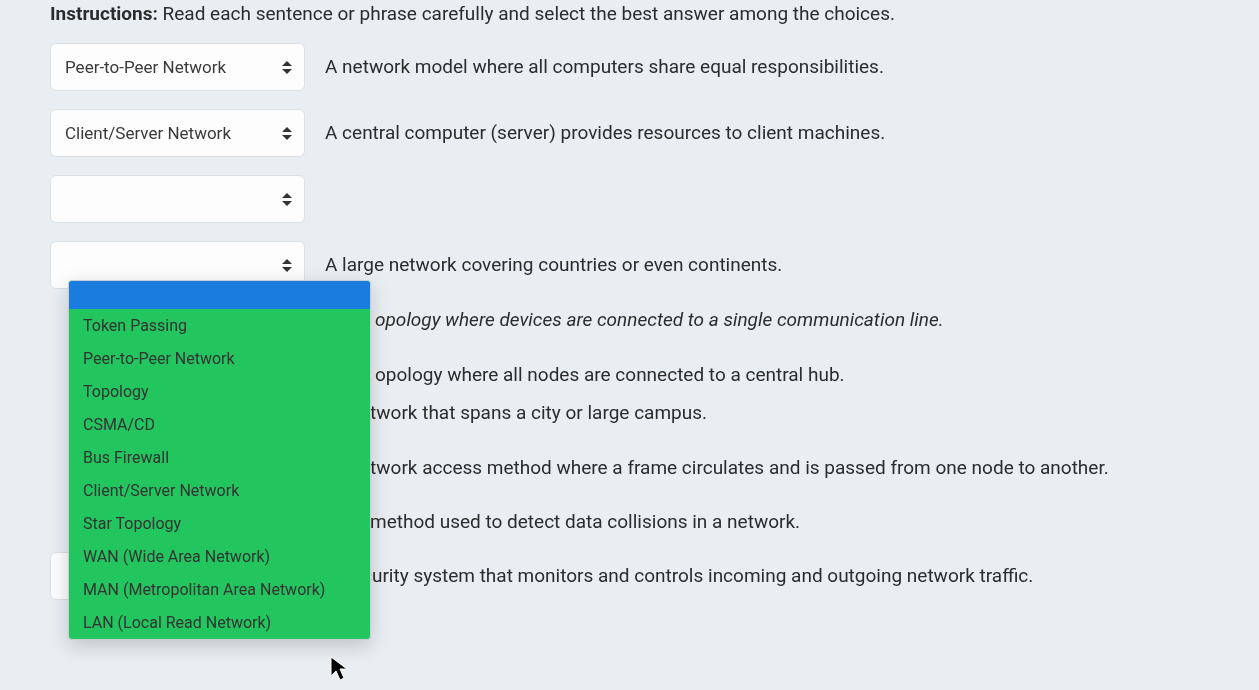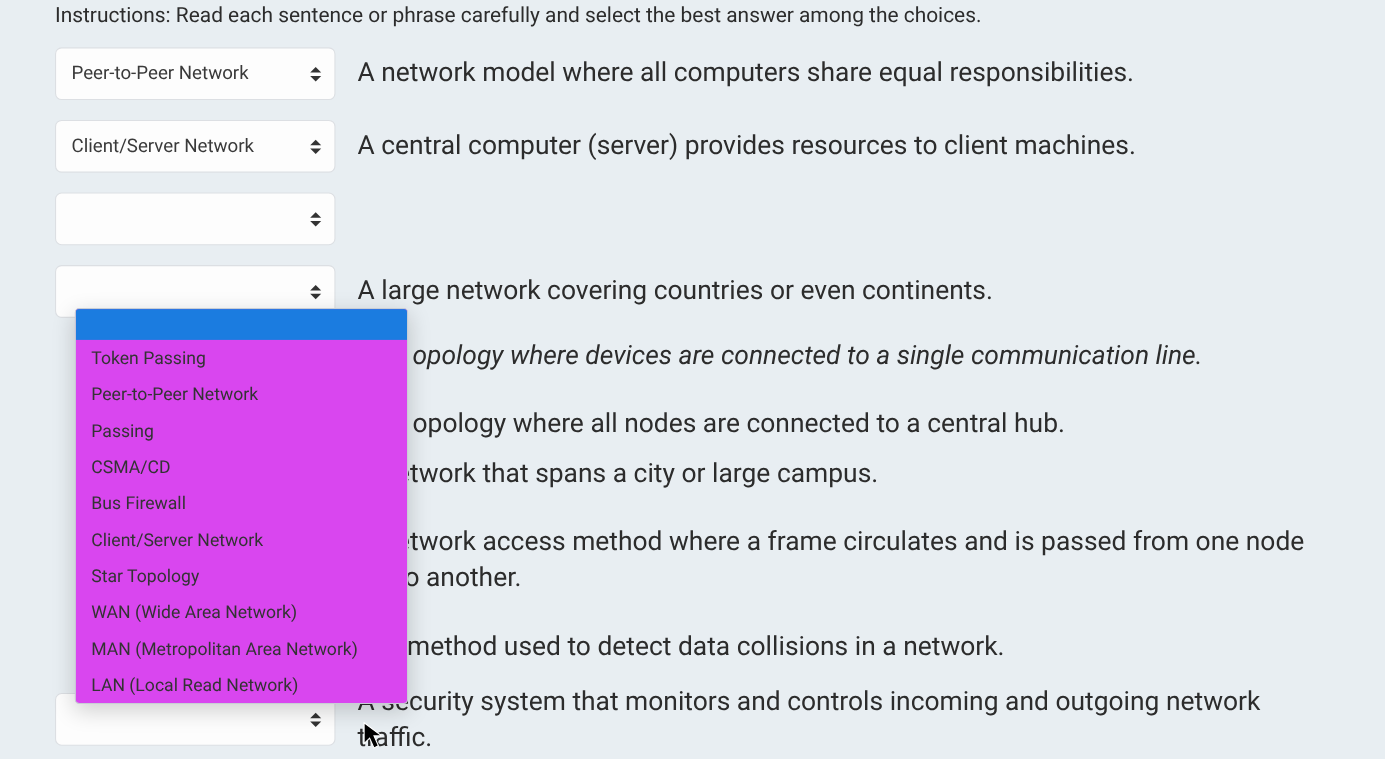--- a/index.html
+++ b/index.html
@@ -19,21 +19,21 @@
     .page {
       padding: 0 50px 0 50px;
     }
     .instructions {
       font-size: 19px;
       color: #2c2c2c;
       margin-bottom: 18px;
       padding-top: 2px;
     }
     .instructions-label {
-      font-weight: 400;
+      font-weight: 700;
     }
     .row {
       display: flex;
       align-items: center;
       margin-bottom: 18px;
       gap: 20px;
     }
     .select-wrap {
       position: relative;
       width: 255px;
@@ -73,31 +73,31 @@
       border-right: 5px solid transparent;
     }
     .chev-up {
       border-bottom: 5px solid #333;
       margin-bottom: 3px;
     }
     .chev-down {
       border-top: 5px solid #333;
     }
     .definition {
-      font-size: 24px;
+      font-size: 19px;
       color: #2c2c2c;
       line-height: 1.4;
     }
     
     .dropdown {
       position: absolute;
       left: 68px;
       top: 280px;
       width: 303px;
-      background: #d946ef;
+      background: #22c55e;
       border: 1px solid #c8ced5;
       border-radius: 4px;
       box-shadow: 0 6px 20px rgba(0,0,0,0.18);
       z-index: 100;
       overflow: hidden;
     }
     .dropdown .item {
       padding: 7px 14px;
       font-size: 16px;
       color: #333;
@@ -214,21 +214,21 @@
     </div>
     <div class="definition">A security system that monitors and controls incoming and outgoing network traffic.</div>
   </div>
 
 </div>
 
 <div class="dropdown">
   <div class="item blank"></div>
   <div class="item">Token Passing</div>
   <div class="item">Peer-to-Peer Network</div>
-  <div class="item">Passing</div>
+  <div class="item">Topology</div>
   <div class="item">CSMA/CD</div>
   <div class="item">Bus Firewall</div>
   <div class="item">Client/Server Network</div>
   <div class="item">Star Topology</div>
   <div class="item">WAN (Wide Area Network)</div>
   <div class="item">MAN (Metropolitan Area Network)</div>
   <div class="item">LAN (Local Read Network)</div>
 </div>
 
 <div class="cursor">

